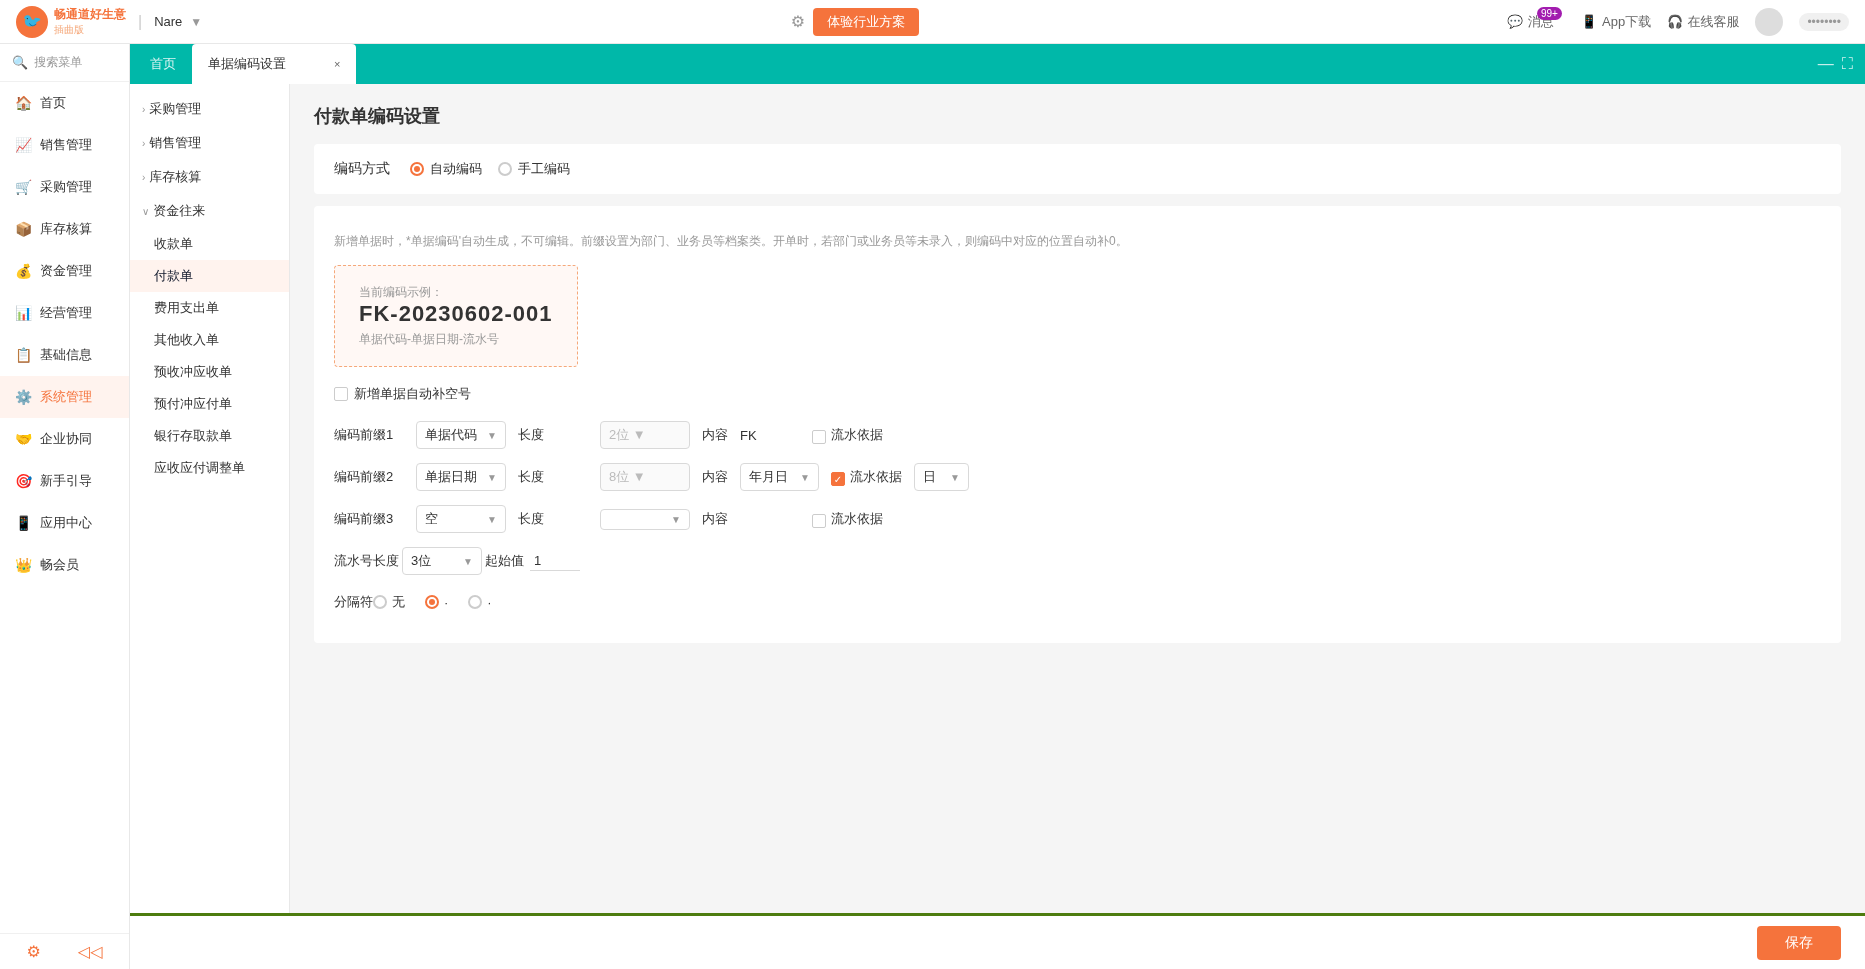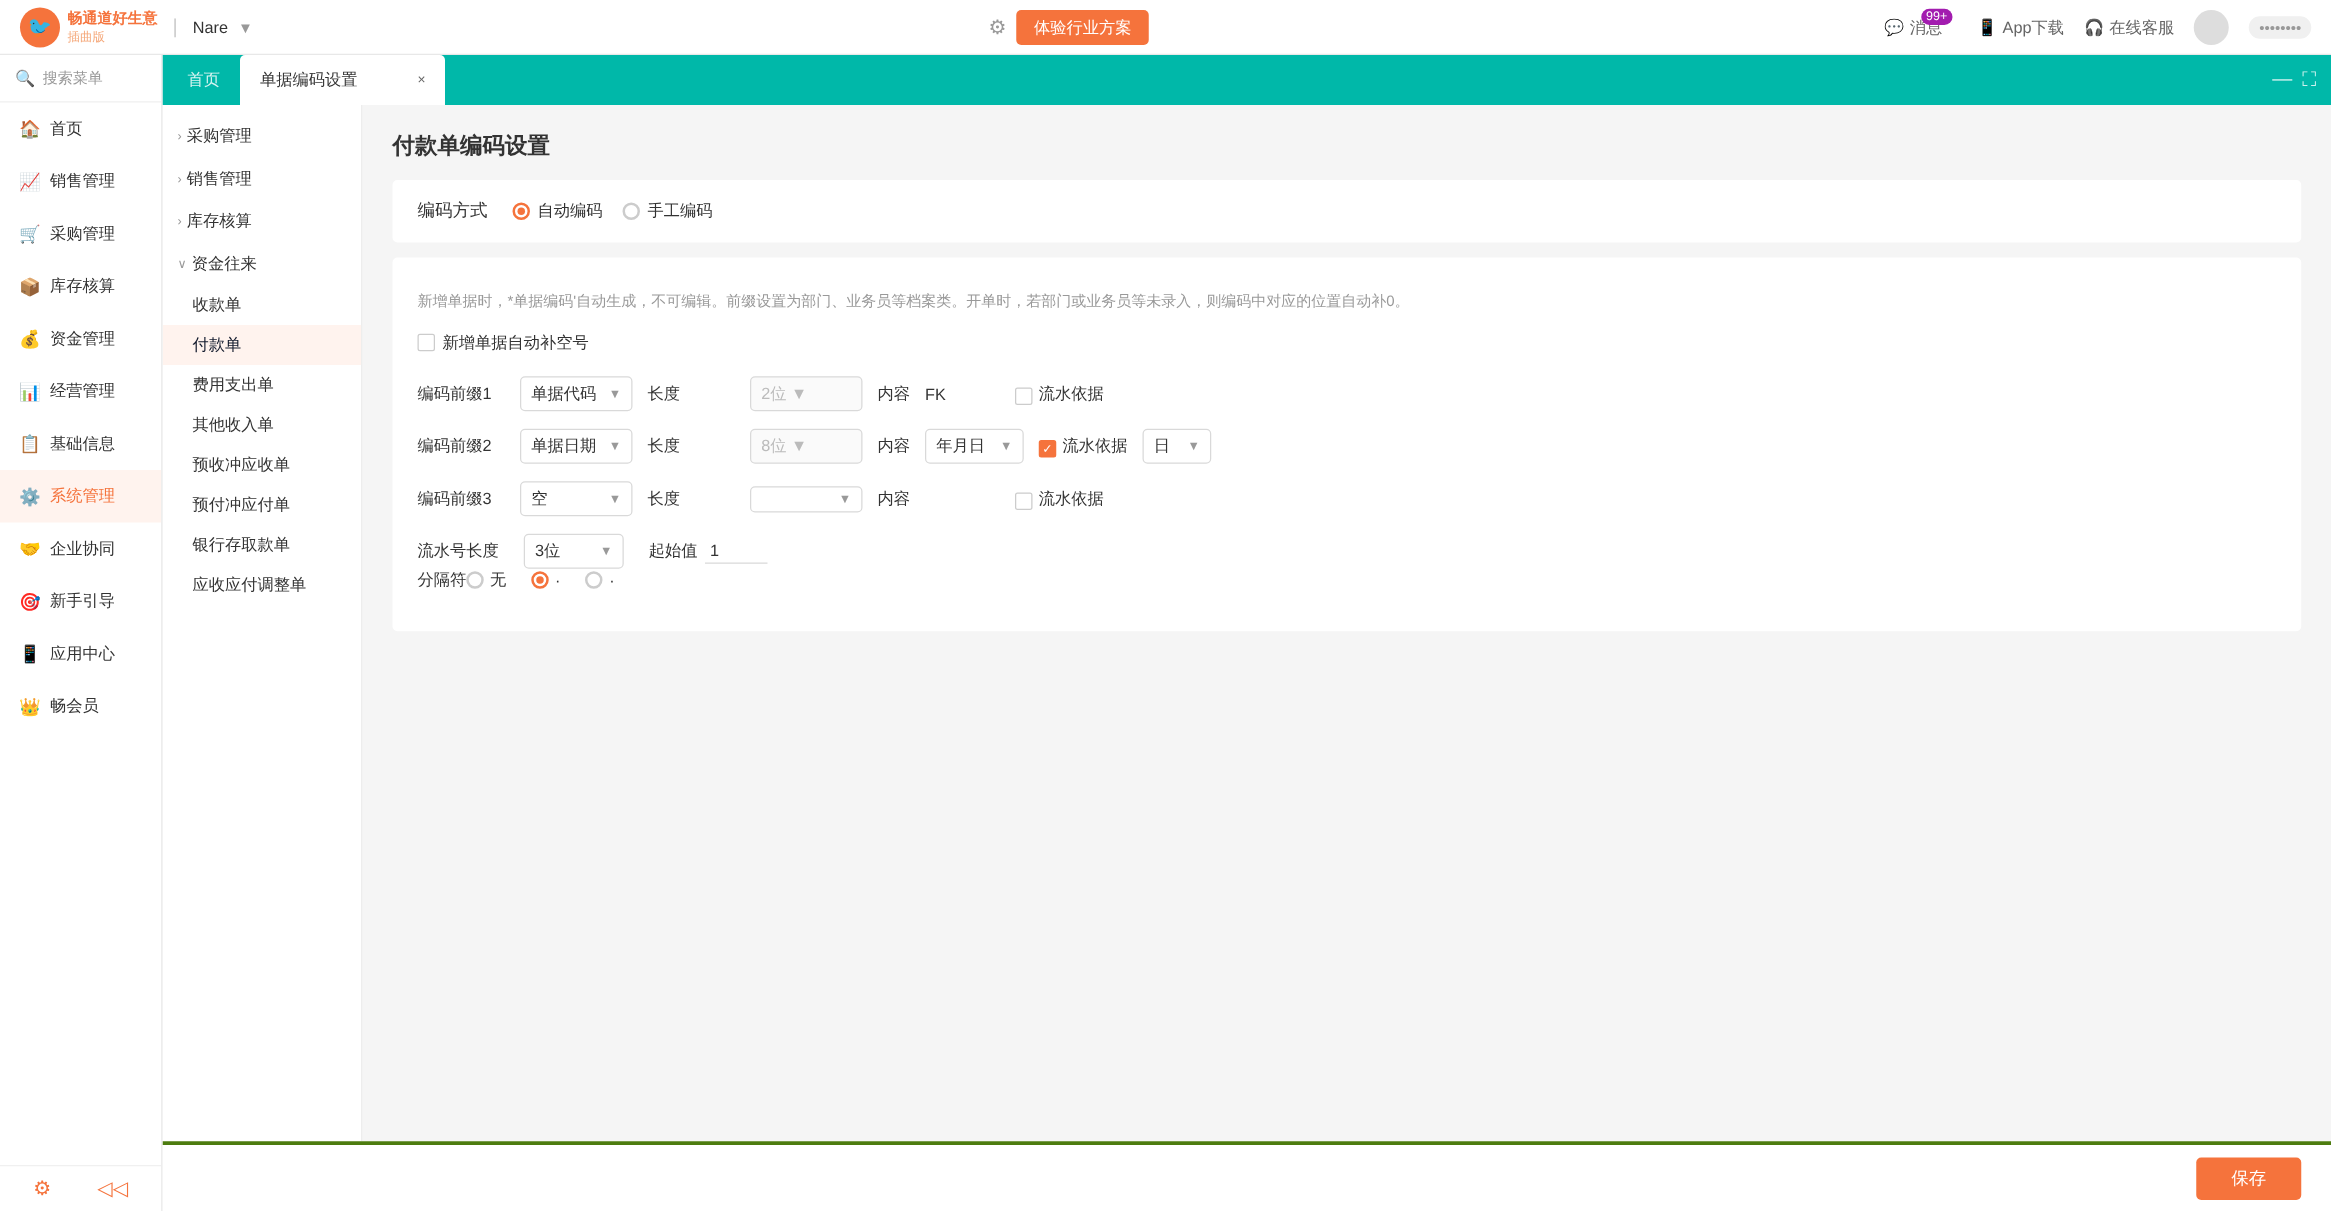--- a/index.html
+++ b/index.html
@@ -336,21 +336,22 @@
       background: #f5733c;
       display: inline-flex; align-items: center; justify-content: center;
       color: #fff;
       font-size: 10px;
     }
 
     
     .serial-row {
       display: flex;
       align-items: center;
-      gap: 20px;
+      gap: 3px;
+      margin-bottom: 18px;
     }
     .serial-label { font-size: 13px; color: #333; white-space: nowrap; }
     .start-value-box {
       display: flex;
       align-items: center;
       gap: 6px;
       font-size: 13px;
       color: #333;
     }
     .start-value-input {
@@ -558,20 +559,25 @@
                 <span>手工编码</span>
               </label>
             </div>
           </div>
         </div>
 
         <div class="section-card">
           <p class="hint-text">新增单据时，*单据编码'自动生成，不可编辑。前缀设置为部门、业务员等档案类。开单时，若部门或业务员等未录入，则编码中对应的位置自动补0。</p>
 
           
+          <div class="preview-box">
+            <div style="font-size:12px;color:#999;">当前编码示例：</div>
+            <div class="preview-code">FK-20230602-001</div>
+            <div class="preview-desc">单据代码-单据日期-流水号</div>
+          </div>
 
           
           <div class="checkbox-row">
             <span class="checkbox-box"></span>
             <span>新增单据自动补空号</span>
           </div>
 
           
           <div class="config-row">
             <span class="config-label">编码前缀1</span>

